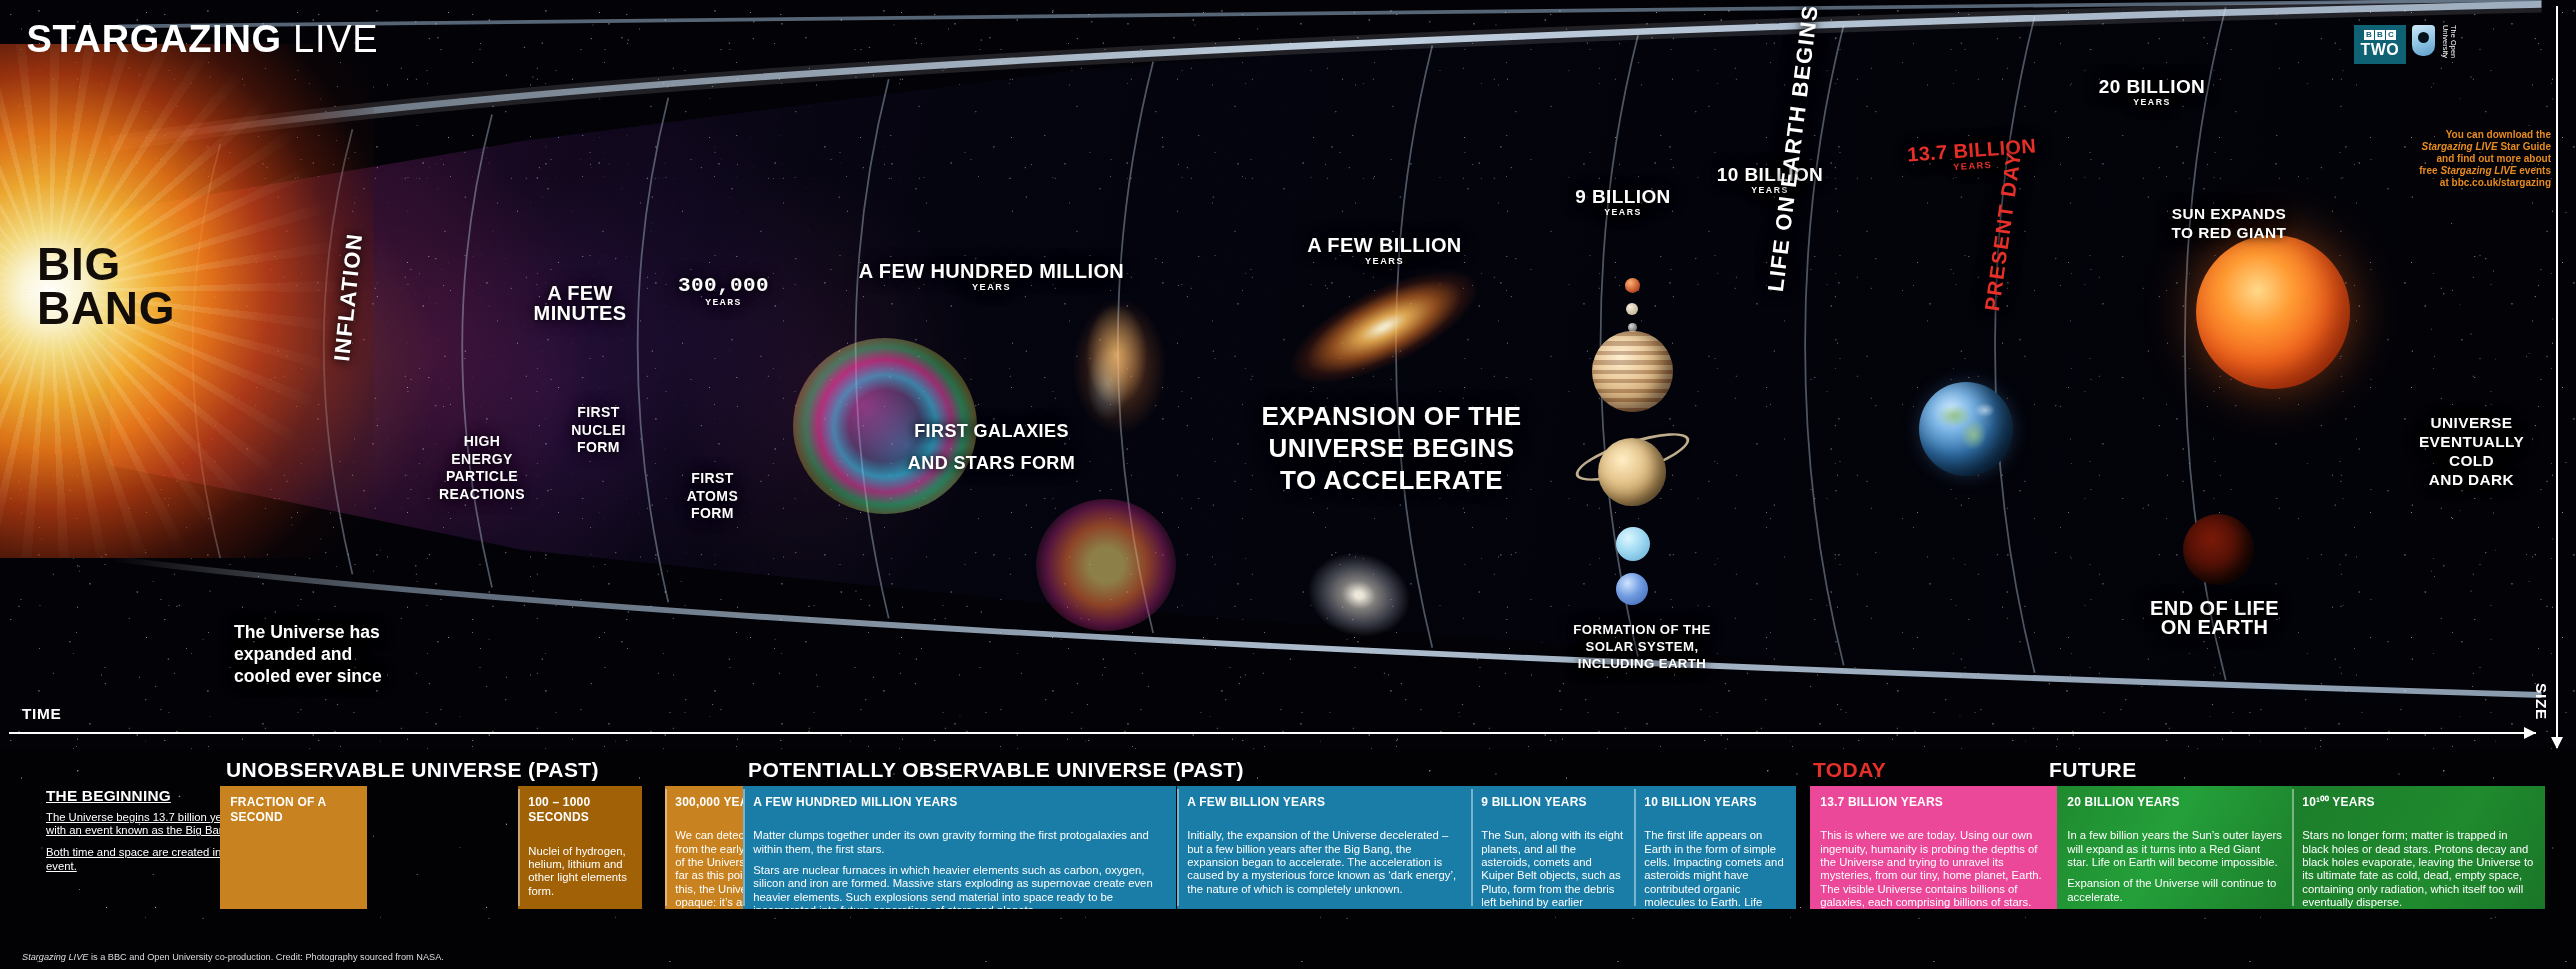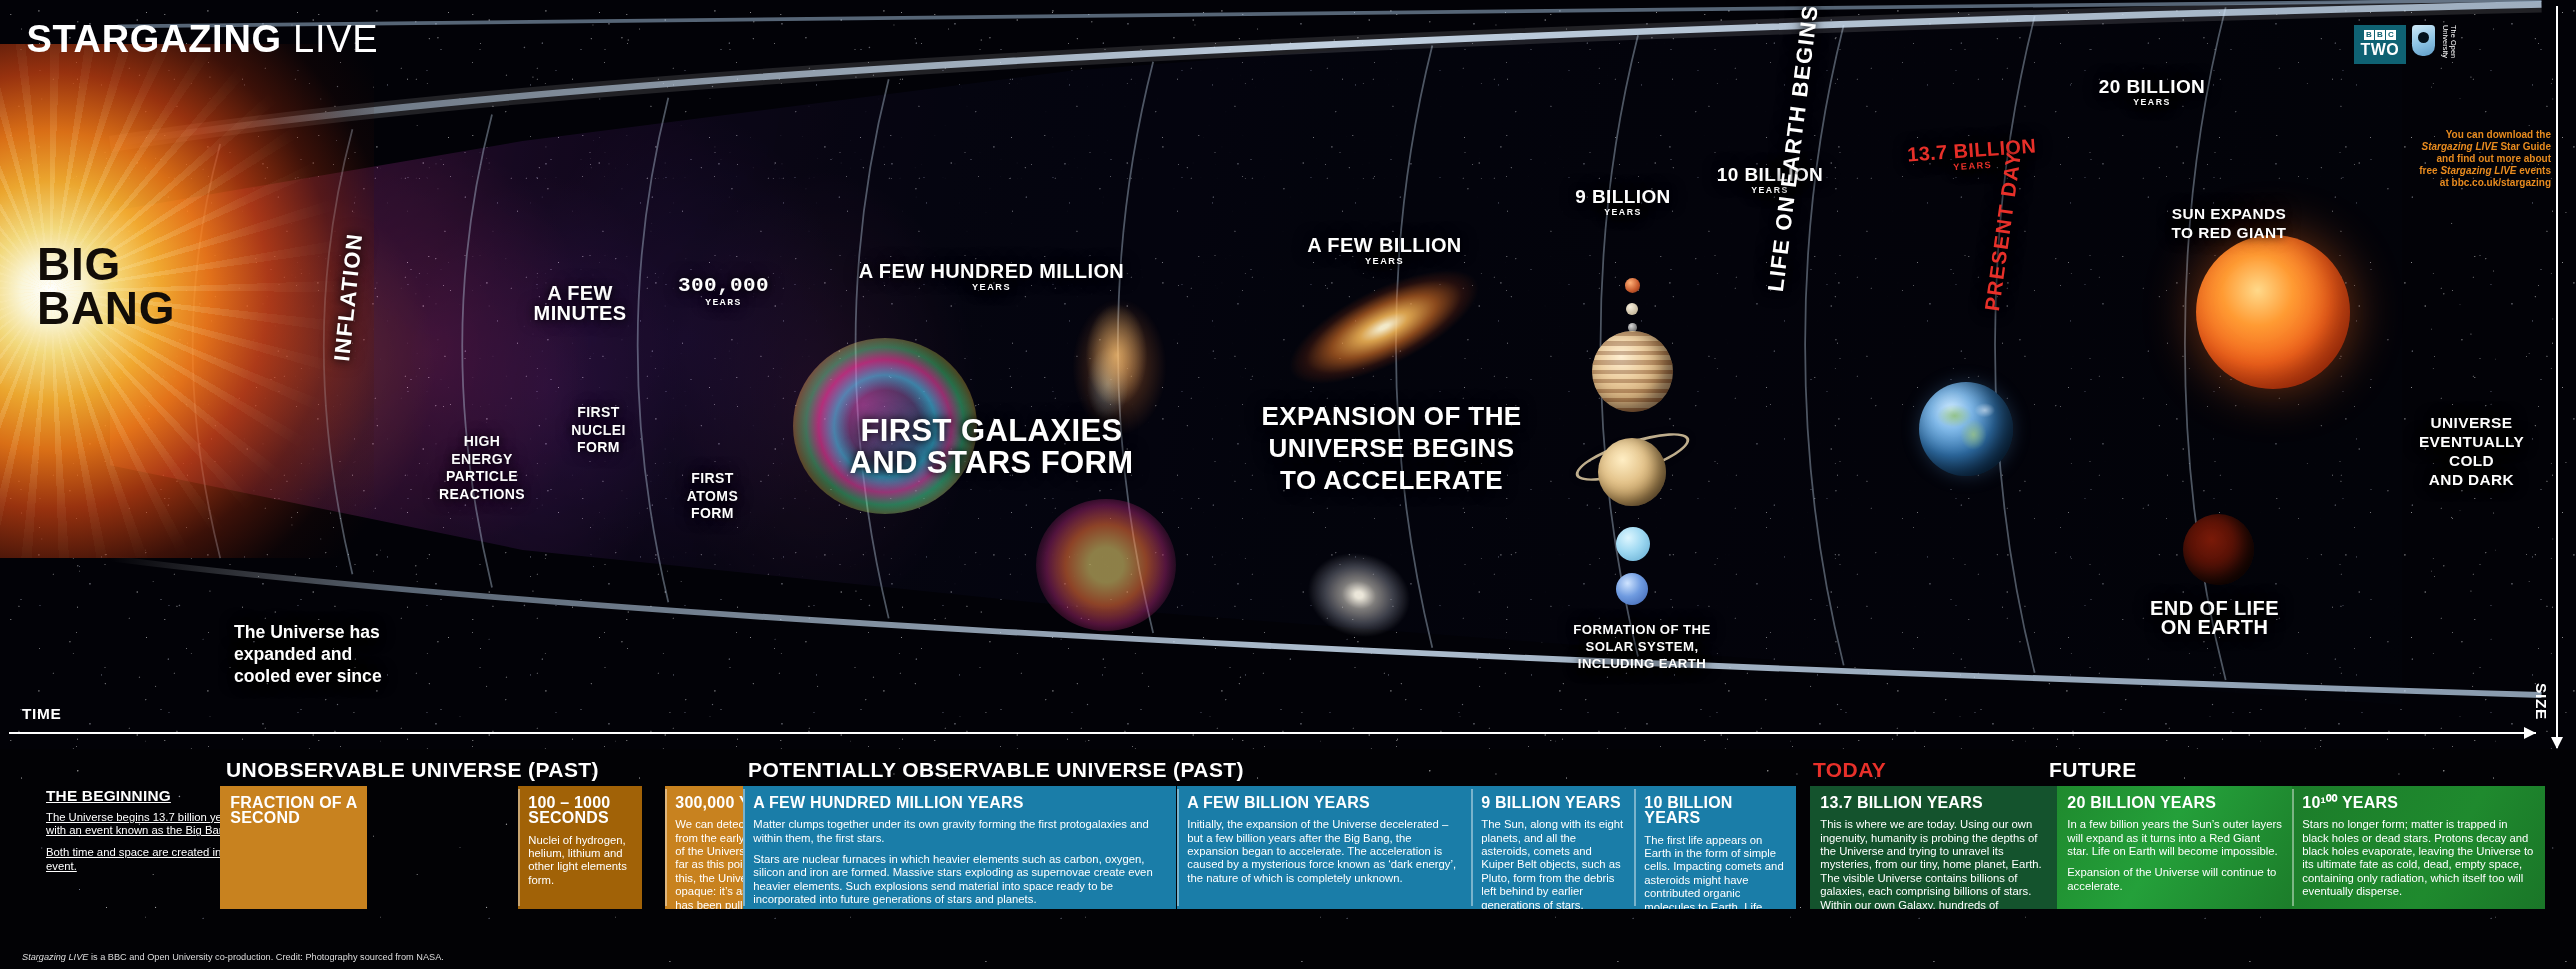--- a/index.html
+++ b/index.html
@@ -250,21 +250,21 @@
   .bottom{ position:absolute; left:0; top:749px; width:2576px; height:220px; background:#000; overflow:hidden; }
   .bottom .starfield{ opacity:.7; }
   .bottom-inner{ position:absolute; inset:0; }
 
   .eraheads{ position:absolute; left:0; top:8.8px; width:100%; height:29px; }
   .erahead{ position:absolute; font-size:21px; font-weight:700; letter-spacing:0.4px; white-space:nowrap; }
 
   .cards{ position:absolute; left:0; top:37px; width:100%; height:123px; }
   .card{ position:absolute; top:0; height:123px; padding:8.8px 9.5px 7.3px 10.3px; overflow:hidden; }
   .card + .card{}
-  .card .ct{ font-size:16px; font-weight:700; line-height:15.4px; letter-spacing:0.2px; margin-bottom:8px; }
+  .card .ct{ font-size:12px; font-weight:700; line-height:15.4px; letter-spacing:0.2px; margin-bottom:19px; }
   .card .cp{ font-size:11.3px; line-height:13.4px; font-weight:400; }
   .card .cp + .cp{ margin-top:8px; }
   .card .sep{ position:absolute; left:0; top:2.9px; bottom:2.9px; width:1.5px; background:rgba(255,255,255,.42); }
 
   .intro{ position:absolute; left:46px; top:38px; width:220px;text-decoration:underline; }
   .intro .it{ font-size:15.4px; font-weight:700; letter-spacing:0.2px; margin-bottom:5.9px; }
   .intro .ip{ font-size:11.3px; line-height:13.6px; }
   .intro .ip + .ip{ margin-top:8px; }
 
   .credit{ position:absolute; left:22px; top:203px; font-size:9.2px; color:#ddd; }
@@ -395,21 +395,21 @@
 FORM</div>
 
   <div class="lbl" style="left:661px; top:470px; width:103px; font-size:14px; line-height:17.6px; text-align:center; white-space:pre-line;">FIRST
 ATOMS
 FORM</div>
 
   <div class="lbl" style="left:234px; top:621px; width:242px; font-size:17.6px; line-height:22px; font-weight:700; white-space:pre-line; letter-spacing:0;">The Universe has
 expanded and
 cooled ever since</div>
 
-  <div class="lbl" style="left:837px; top:415px; width:309px; font-size:31px; line-height:32px; text-align:center; white-space:pre-line;">FIRST GALAXIES
+  <div class="lbl" style="left:837px; top:415px; width:309px; font-size:18px; line-height:32px; text-align:center; white-space:pre-line;">FIRST GALAXIES
 AND STARS FORM</div>
 
   <div class="lbl" style="left:1241px; top:400px; width:301px; font-size:26px; line-height:32px; text-align:center; white-space:pre-line;">EXPANSION OF THE
 UNIVERSE BEGINS
 TO ACCELERATE</div>
 
   <div class="lbl" style="left:1550px; top:621px; width:184px; font-size:13.2px; line-height:17px; text-align:center; white-space:pre-line;">FORMATION OF THE
 SOLAR SYSTEM,
 INCLUDING EARTH</div>
 
@@ -515,21 +515,21 @@
         <div class="ct">9 BILLION YEARS</div>
         <div class="cp">The Sun, along with its eight planets, and all the asteroids, comets and Kuiper Belt objects, such as Pluto, form from the debris left behind by earlier generations of stars.</div>
       </div>
 
       <div class="card" style="left:1634px; width:162px; background:#1a7da8;">
         <div class="sep"></div>
         <div class="ct">10 BILLION YEARS</div>
         <div class="cp">The first life appears on Earth in the form of simple cells. Impacting comets and asteroids might have contributed organic molecules to Earth. Life spreads across the globe.</div>
       </div>
 
-      <div class="card" style="left:1810px; width:247px; background:#14532d;">
+      <div class="card" style="left:1810px; width:247px; background:#ec4899;">
         <div class="ct">13.7 BILLION YEARS</div>
         <div class="cp">This is where we are today. Using our own ingenuity, humanity is probing the depths of the Universe and trying to unravel its mysteries, from our tiny, home planet, Earth. The visible Universe contains billions of galaxies, each comprising billions of stars. Within our own Galaxy, hundreds of exoplanets have been discovered orbiting other stars.</div>
       </div>
 
       <div class="card" style="left:2057px; width:235px; background:linear-gradient(120deg,#1f8a2e 0%,#24a03a 45%,#1c7d2a 100%);">
         <div class="ct">20 BILLION YEARS</div>
         <div class="cp">In a few billion years the Sun’s outer layers will expand as it turns into a Red Giant star. Life on Earth will become impossible.</div>
         <div class="cp">Expansion of the Universe will continue to accelerate.</div>
       </div>
 

